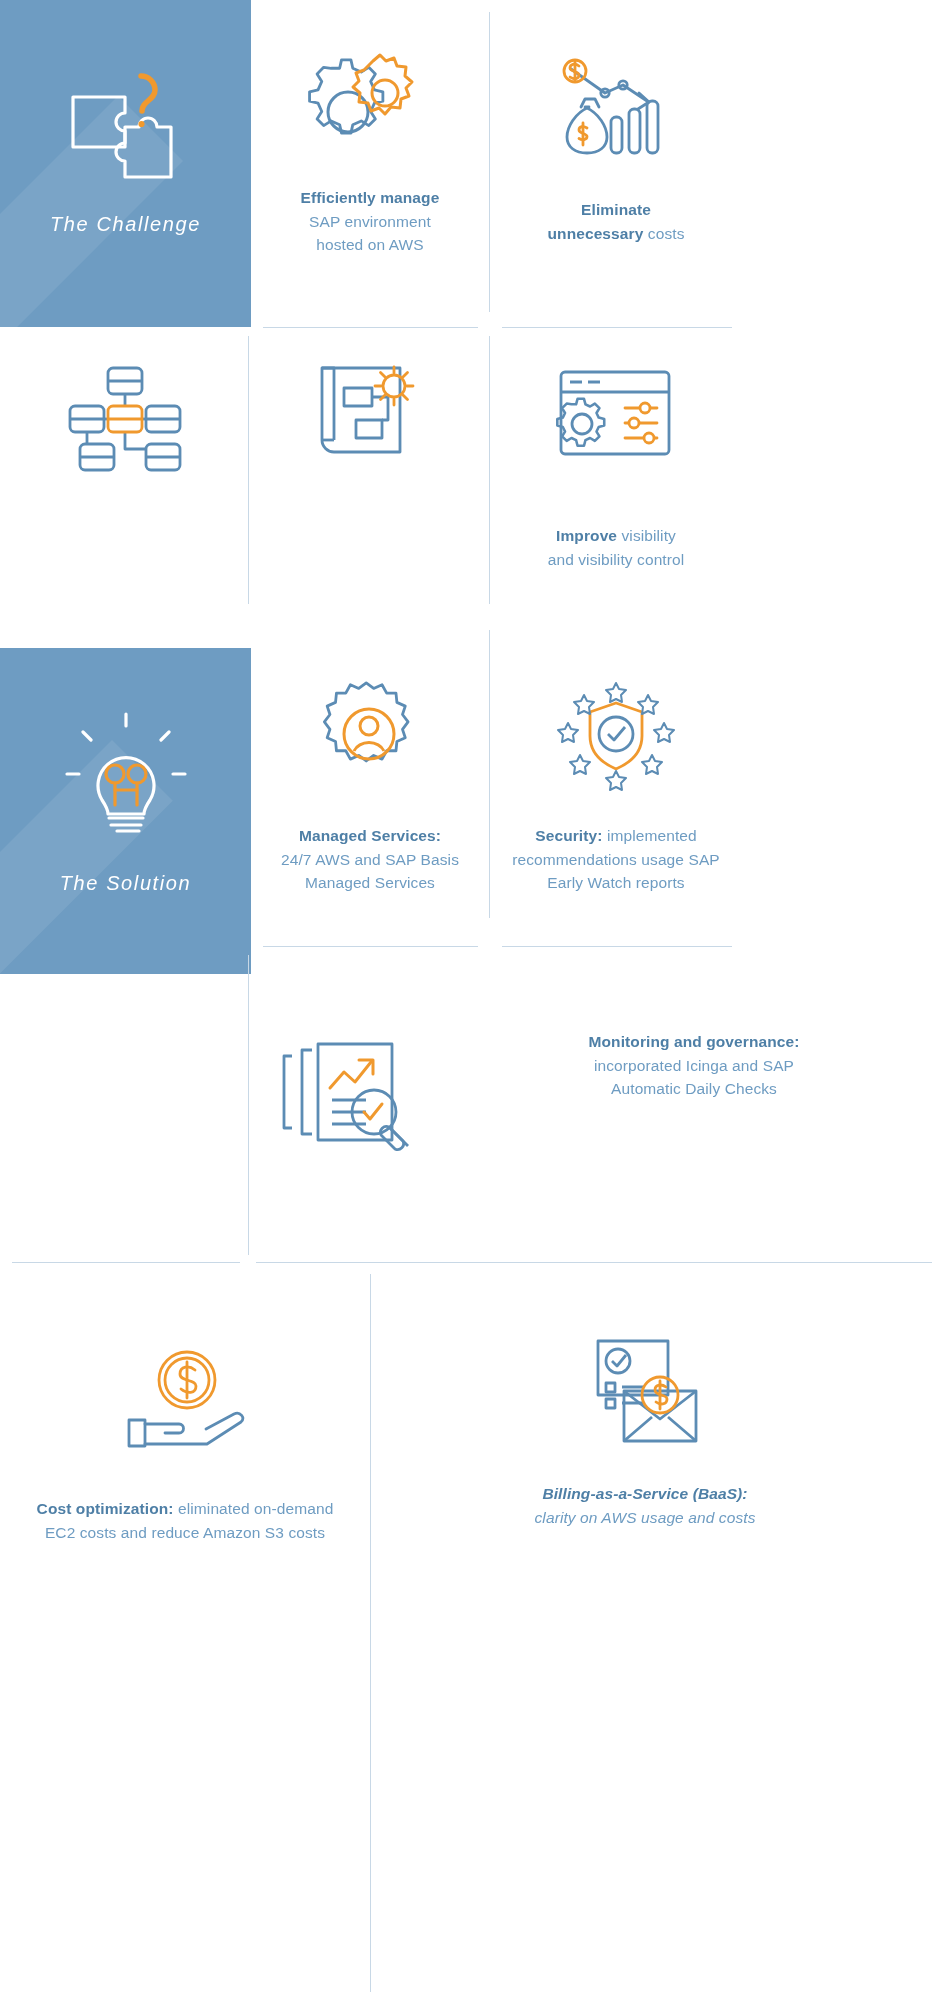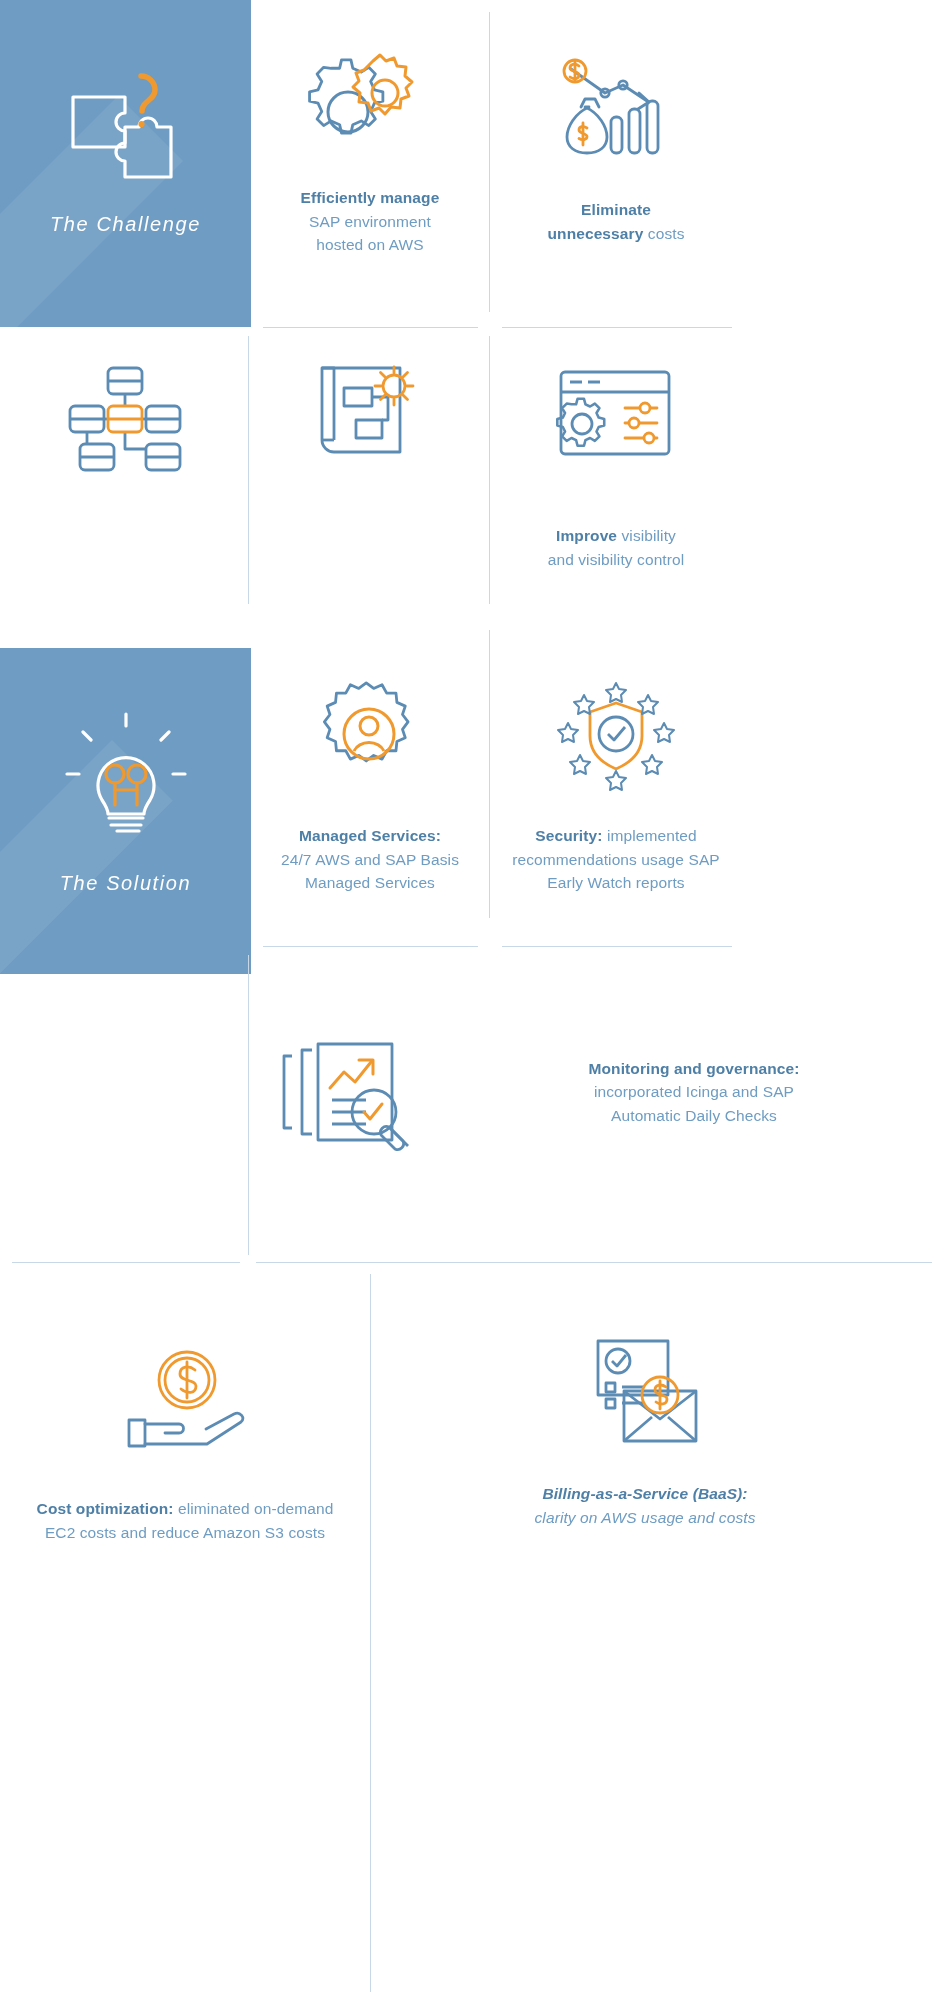--- a/index.html
+++ b/index.html
@@ -297,21 +297,21 @@
       <span>recommendations usage SAP</span><br>
       <span>Early Watch reports</span>
     </div>
   </div>
 
   <div class="vrule" style="left:489px; top:630px; height:288px;"></div>
   <div class="hrule" style="left:263px; top:946px; width:215px;"></div>
   <div class="hrule" style="left:502px; top:946px; width:230px;"></div>
 
 
-  <div style="position:absolute; left:270px; top:1030px; width:660px; display:flex; align-items:center; gap:18px;">
+  <div style="position:absolute; left:270px; top:1030px; width:660px; display:flex; align-items:flex-start; gap:18px;">
     <div class="icon-wrap" style="width:170px; flex:none;">
       <svg width="144" height="124" viewBox="0 0 144 124">
         <g fill="none" stroke="#5C8CB4" stroke-width="2.8" stroke-linejoin="round">
           <path d="M22 26 h-8 v72 h8"></path>
           <path d="M42 20 h-10 v84 h10"></path>
           <rect x="48" y="14" width="74" height="96"></rect>
           <path d="M62 70 h34 M62 82 h34 M62 94 h34"></path>
           <circle cx="104" cy="82" r="22"></circle>
           <path d="M120 98 l18 18"></path>
           <path d="M117 95 a6 6 0 0 0 -8 8 l14 14 a6 6 0 0 0 8 -8 Z" transform="translate(2,2)"></path>

